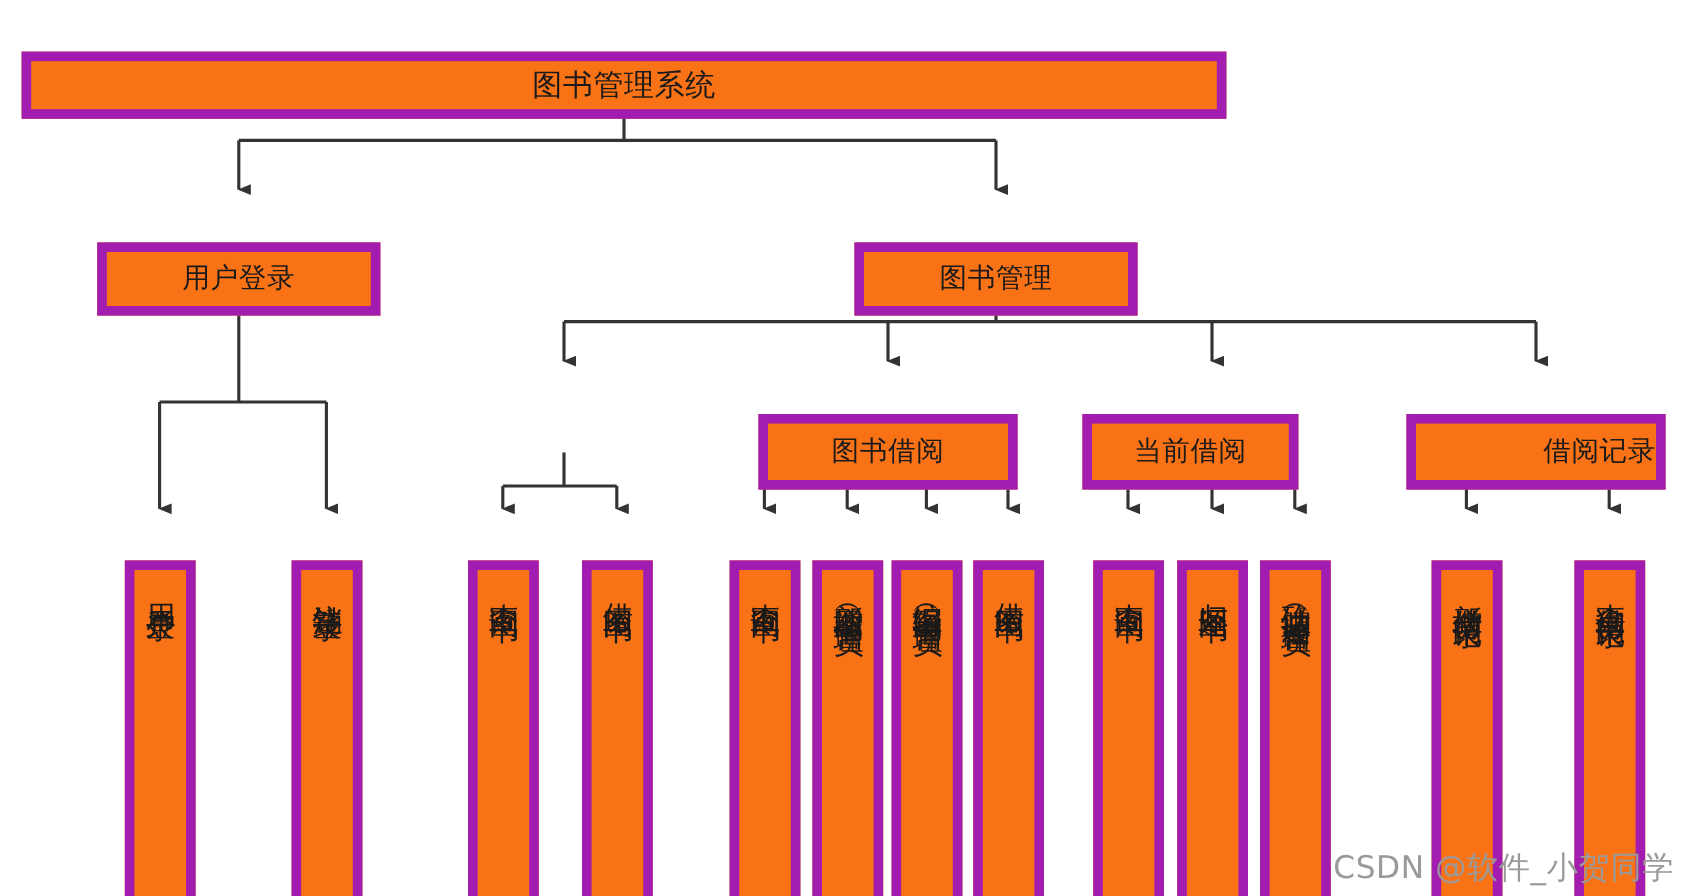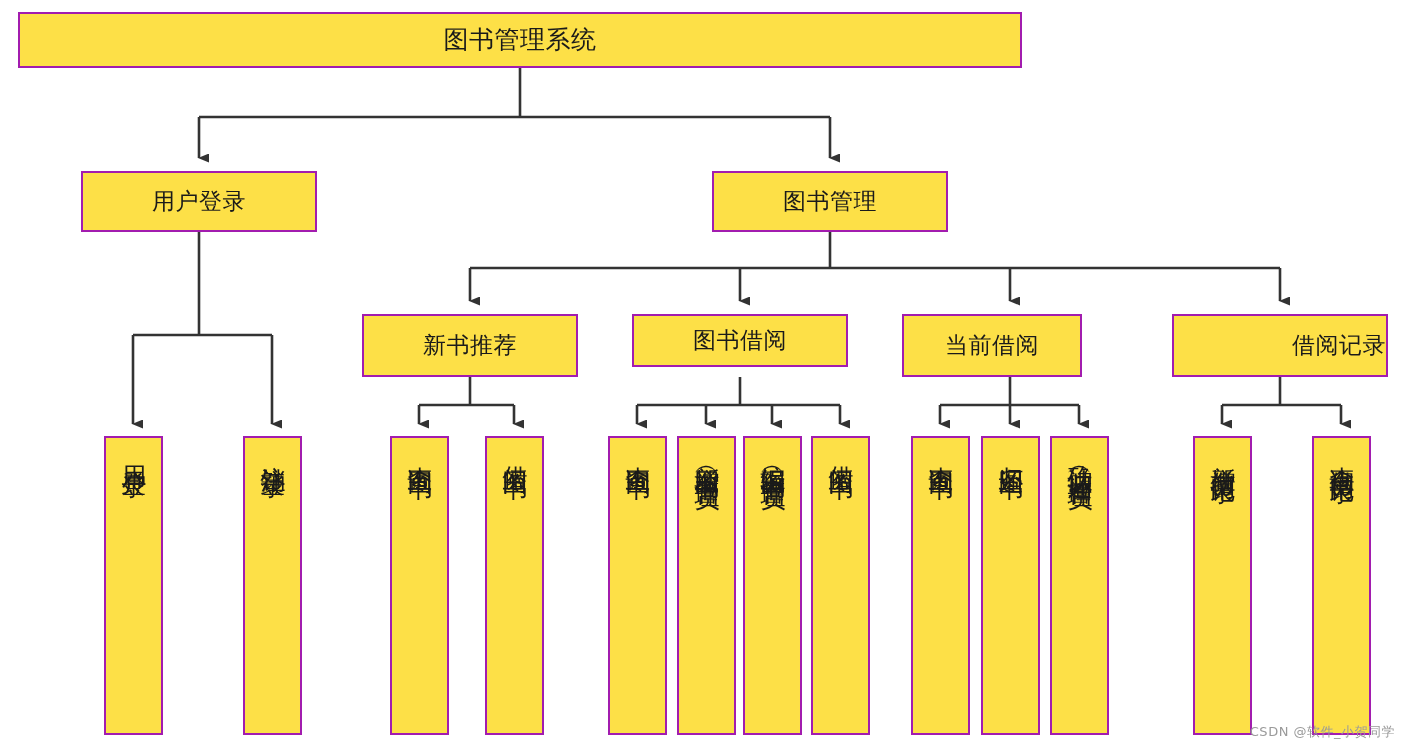--- a/index.html
+++ b/index.html
@@ -26,26 +26,27 @@
     position: absolute;
     left: 0;
     top: 0;
     width: 1405px;
     height: 747px;
     pointer-events: none;
   }
   .node {
     position: absolute;
     box-sizing: border-box;
-    background: #fde047;
-    border: 2px solid #a21caf;
+    background: #f97316;
+    border: 8px solid #a21caf;
     display: flex;
     align-items: center;
     justify-content: center;
     overflow: hidden;
+    margin-top: 31px;
   }
   .node-label {
     white-space: nowrap;
     letter-spacing: 0.5px;
     color: #1a1a1a;
   }
   
   .node.horizontal .node-label {
     font-size: 23px;
     line-height: 1.1;
@@ -64,21 +65,21 @@
     text-orientation: upright;
     font-size: 25px;
     line-height: 1.12;
     letter-spacing: 3px;
     white-space: nowrap;
   }
   .watermark {
     position: absolute;
     right: 10px;
     bottom: 6px;
-    font-size: 13px;
+    font-size: 26px;
     color: #9a9a9a;
     white-space: nowrap;
     letter-spacing: 0.5px;
     margin-top: 28px;
   }
 </style>
 </head>
 <body>
 
 <div id="diagram-root">
@@ -137,24 +138,21 @@
     <span class="node-label">图书管理系统</span>
   </div>
 
   <div class="node horizontal" style="left:81px; top:171px; width:236px; height:61px;">
     <span class="node-label">用户登录</span>
   </div>
   <div class="node horizontal" style="left:712px; top:171px; width:236px; height:61px;">
     <span class="node-label">图书管理</span>
   </div>
 
-  <div class="node horizontal" style="left:362px; top:314px; width:216px; height:63px;">
-    <span class="node-label">新书推荐</span>
-  </div>
-  <div class="node horizontal" style="left:632px; top:314px; width:216px; height:53px;">
+  <div class="node horizontal" style="left:632px; top:314px; width:216px; height:63px;">
     <span class="node-label">图书借阅</span>
   </div>
   <div class="node horizontal" style="left:902px; top:314px; width:180px; height:63px;">
     <span class="node-label">当前借阅</span>
   </div>
   <div class="node horizontal" style="left:1172px; top:314px; width:216px; height:63px;justify-content:flex-end;">
     <span class="node-label">借阅记录</span>
   </div>
 
   <div class="node vertical" style="left:104px; top:436px; width:59px; height:299px;">

